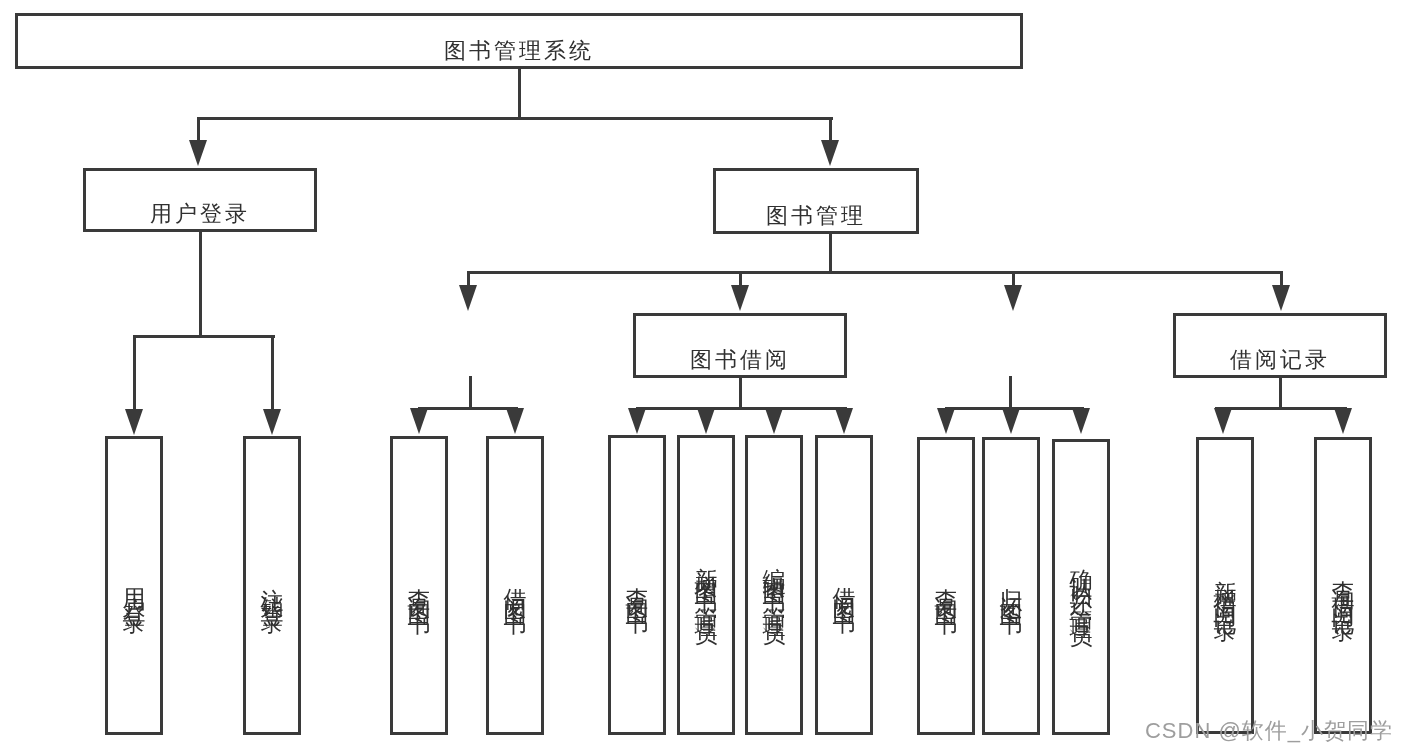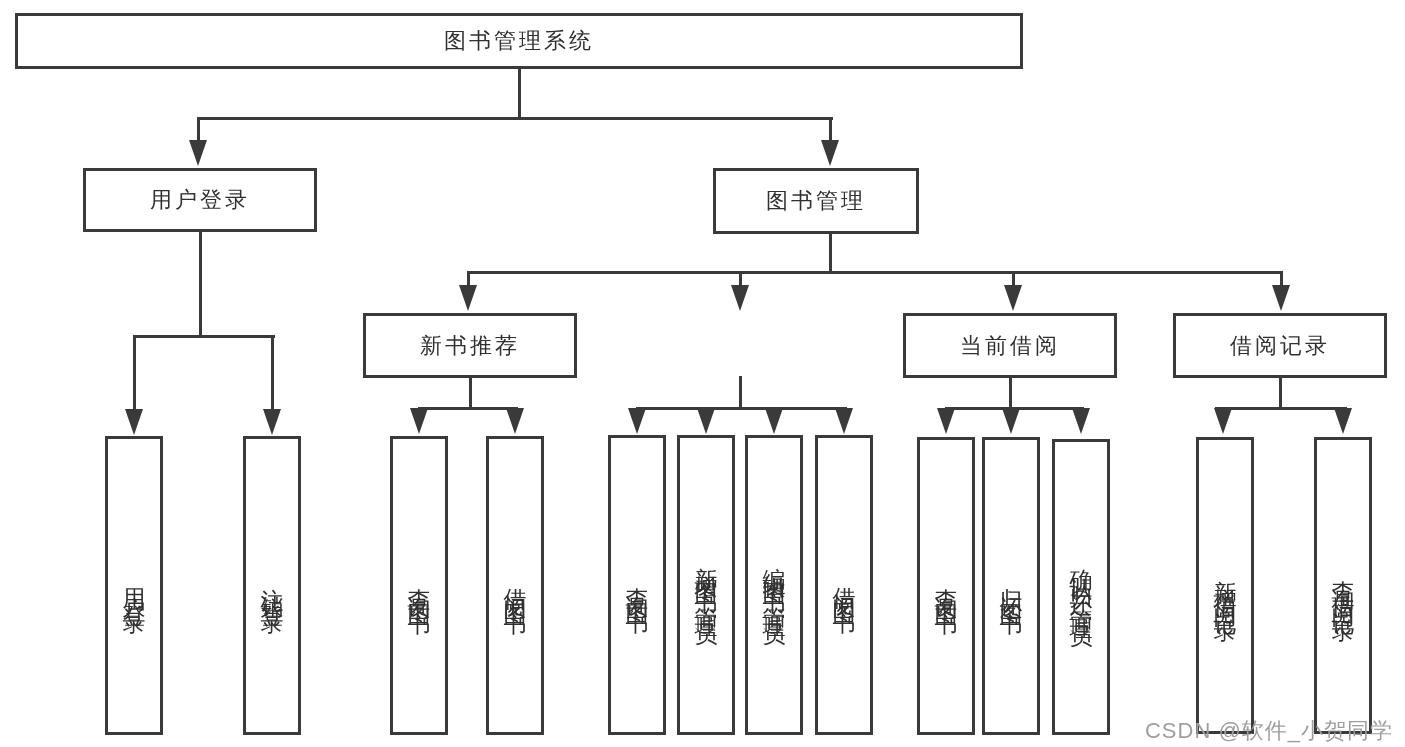--- a/index.html
+++ b/index.html
@@ -8,21 +8,21 @@
     --watermark:#9e9e9e;
     --background:#ffffff;
   }
   html,body{margin:0;padding:0;background:var(--background);}
   .canvas{
     position:relative;width:1405px;height:747px;background:var(--background);
     font-family:"Liberation Sans",sans-serif;color:var(--text);overflow:hidden;
   }
   .hbox{
     position:absolute;box-sizing:border-box;border:3px solid var(--line);background:#fff;
-    display:flex;align-items:center;justify-content:center;
+    display:flex;align-items:flex-end;justify-content:center;
     font-size:22px;letter-spacing:3px;white-space:nowrap;
   }
   .vbox{
     position:absolute;box-sizing:border-box;border:3px solid var(--line);background:#fff;
     width:58px;display:flex;align-items:center;justify-content:center;
   }
   .vtext{
     writing-mode:vertical-rl;text-orientation:mixed;
     font-size:23px;letter-spacing:8px;line-height:1;
   }
@@ -95,25 +95,22 @@
     <span>图书管理系统</span>
   </div>
 
   <div class="hbox" style="left:83px;top:168px;width:234px;height:64px">
     <span>用户登录</span>
   </div>
   <div class="hbox" style="left:713px;top:168px;width:206px;height:66px">
     <span>图书管理</span>
   </div>
 
-  <div class="hbox" style="left:363px;top:313px;width:214px;height:65px">
-    <span>新书推荐</span>
-  </div>
-  <div class="hbox" style="left:903px;top:313px;width:214px;height:65px">
-    <span>当前借阅</span>
+  <div class="hbox" style="left:633px;top:313px;width:214px;height:65px">
+    <span>图书借阅</span>
   </div>
   <div class="hbox" style="left:1173px;top:313px;width:214px;height:65px">
     <span>借阅记录</span>
   </div>
 
   <div class="vbox" style="left:105px;top:436px;height:299px">
     <span class="vtext">用户登录</span>
   </div>
   <div class="vbox" style="left:243px;top:436px;height:299px">
     <span class="vtext">注销登录</span>

